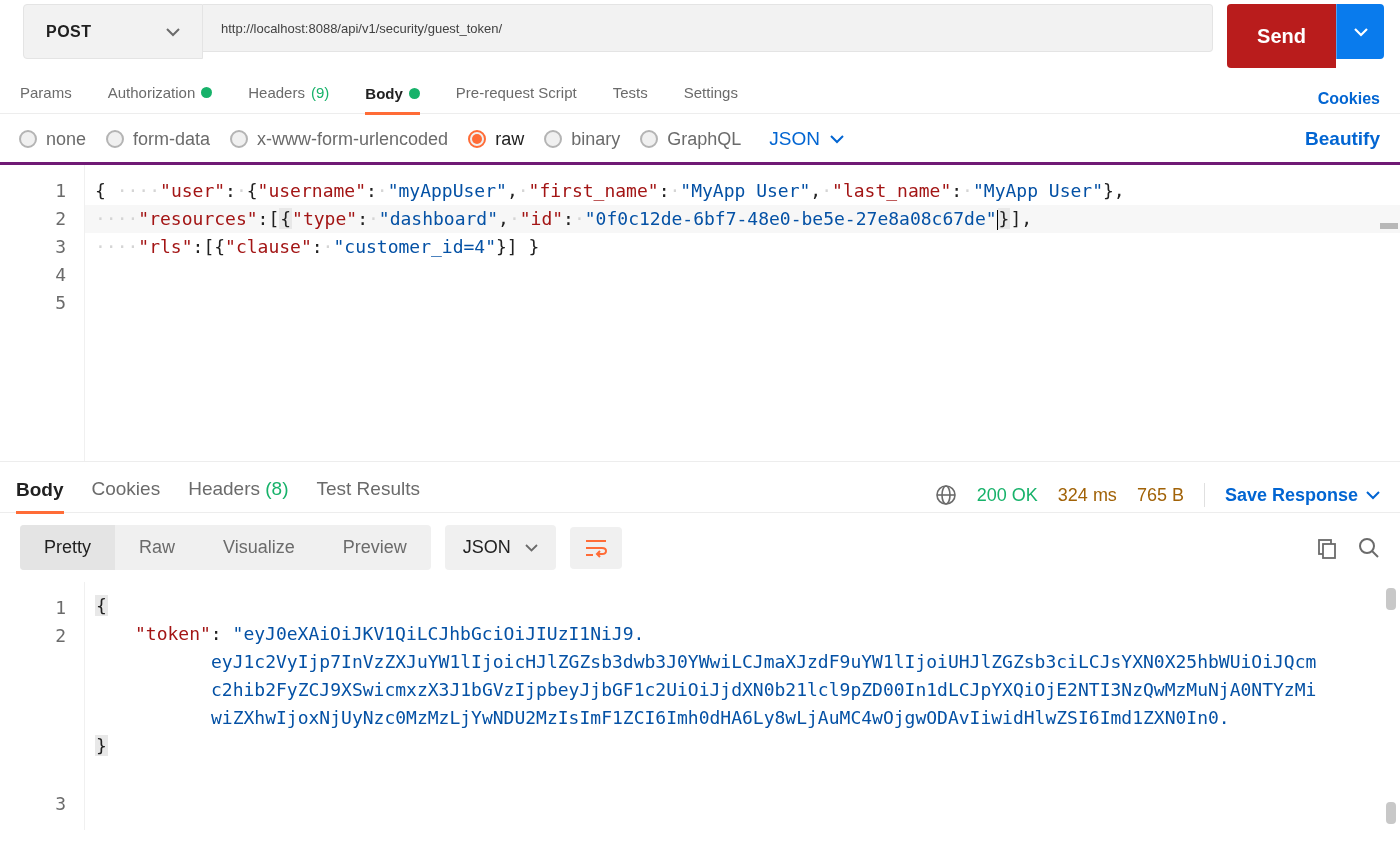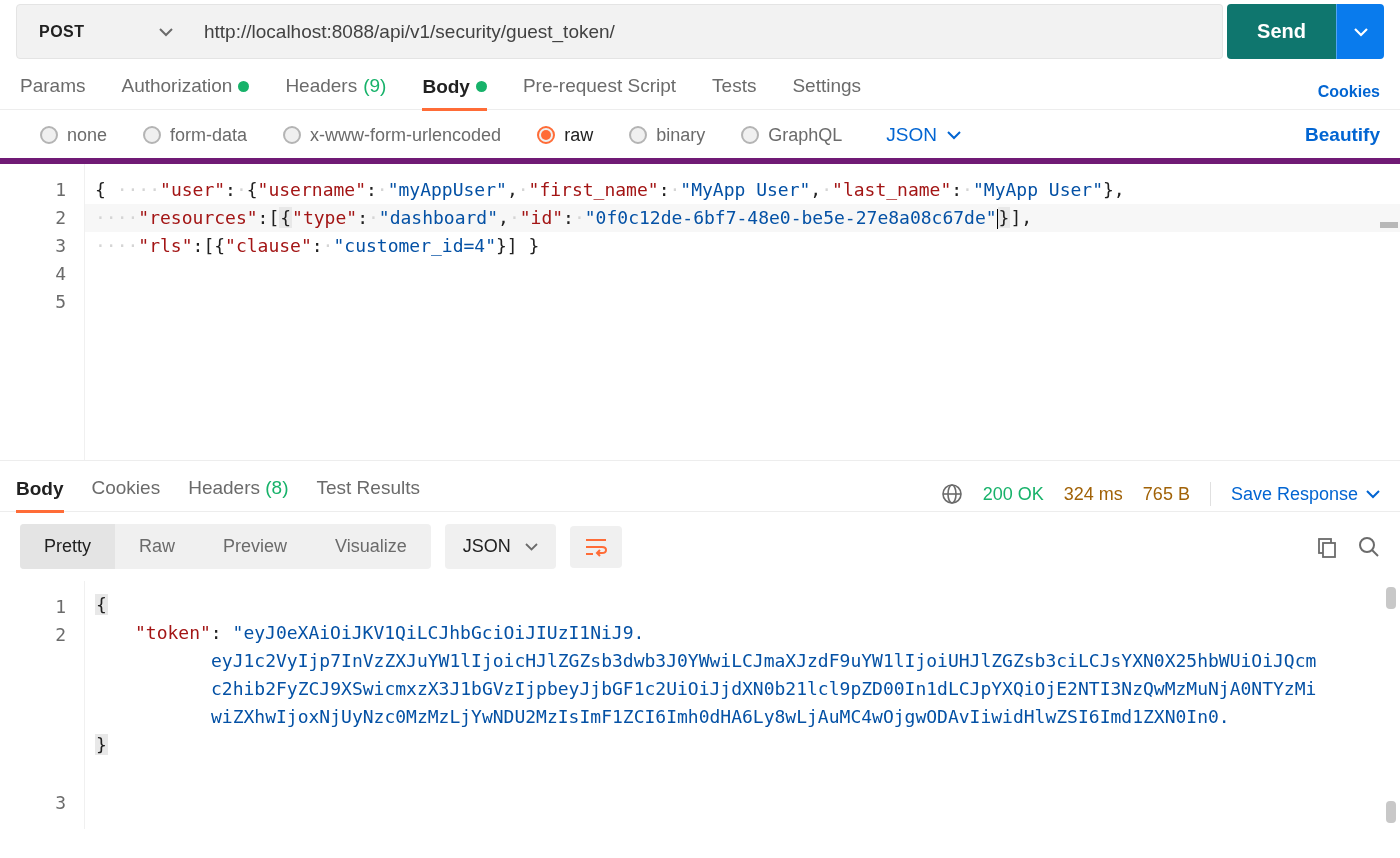--- a/index.html
+++ b/index.html
@@ -1,37 +1,37 @@
 <!DOCTYPE html>
 <html><head>
 <meta charset="utf-8">
 <style>
 * { box-sizing: border-box; margin: 0; padding: 0; }
 body { font-family: -apple-system, BlinkMacSystemFont, "Segoe UI", Arial, sans-serif; font-size: 16px; color: #212121; background: #fff; width: 1400px; }
 
 
-.request-bar { display: flex; padding: 4px 16px 0 16px; }
+.request-bar { display: flex; gap: 10px; padding: 4px 16px 0 23px; }
 .method-select { width: 180px; height: 55px; background: #f2f2f2; border: 1px solid #e4e4e4; border-radius: 4px 0 0 4px; display: flex; align-items: center; justify-content: space-between; padding: 0 22px; font-weight: 600; letter-spacing: 0.5px; cursor: pointer; }
 .method-select .chev { color: #6b6b6b; }
-.url-input { flex: 1; height: 55px; background: #f2f2f2; border: 1px solid #e4e4e4; border-left: none; margin-left: -10px; border-radius: 0 4px 4px 0; display: flex; align-items: center; padding: 0 18px; color: #424242; font-size: 19px; }
+.url-input { flex: 1; height: 48px; background: #f2f2f2; border: 1px solid #e4e4e4; border-left: none; margin-left: -10px; border-radius: 0 4px 4px 0; display: flex; align-items: center; padding: 0 18px; color: #424242; font-size: 13px; }
 .send-wrap { display: flex; margin-left: 4px; }
-.send-btn { background: #0f766e; color: #fff; border: none; height: 55px; padding: 0 30px; font-size: 20px; font-weight: 600; border-radius: 4px 0 0 4px; cursor: pointer; }
+.send-btn { background: #b91c1c; color: #fff; border: none; height: 64px; padding: 0 30px; font-size: 20px; font-weight: 600; border-radius: 4px 0 0 4px; cursor: pointer; }
 .send-caret { background: #097BED; color: #fff; border: none; border-left: 1px solid rgba(255,255,255,0.3); height: 55px; width: 48px; border-radius: 0 4px 4px 0; cursor: pointer; display: flex; align-items: center; justify-content: center; }
 
 
 .tabs-row { display: flex; align-items: center; padding: 16px 20px 0 20px; gap: 36px; border-bottom: 1px solid #ededed; }
-.tab { color: #6b6b6b; padding-bottom: 12px; cursor: pointer; display: flex; align-items: center; gap: 6px; font-size: 19px; }
+.tab { color: #6b6b6b; padding-bottom: 12px; cursor: pointer; display: flex; align-items: center; gap: 6px; font-size: 15px; }
 .tab.active { color: #212121; font-weight: 600; border-bottom: 3px solid #ff6c37; margin-bottom: -2px; padding-bottom: 10px; }
 .dot-green { width: 11px; height: 11px; background: #17b26a; border-radius: 50%; display: inline-block; }
 .dot-orange { width: 11px; height: 11px; background: #17b26a; border-radius: 50%; display: inline-block; }
 .count-green { color: #17b26a; }
 .cookies-link { margin-left: auto; color: #0265D2; font-weight: 600; cursor: pointer; }
 
 
-.body-row { display: flex; align-items: center; padding: 14px 20px 12px 40px; gap: 36px; border-bottom: 6px solid #701a75; }
+.body-row { display: flex; align-items: center; padding: 14px 20px 12px 19px; gap: 20px; border-bottom: 3px solid #701a75; }
 .radio-opt { display: flex; align-items: center; gap: 9px; color: #6b6b6b; cursor: pointer; font-size: 18px; }
 .radio { width: 18px; height: 18px; border: 2px solid #b4b4b4; border-radius: 50%; background: #f0f0f0; display: inline-block; position: relative; }
 .radio.on { border-color: #ff6c37; }
 .radio.on::after { content: ''; position: absolute; width: 10px; height: 10px; background: #ff6c37; border-radius: 50%; left: 2px; top: 2px; }
 .json-dd { color: #0265D2; font-weight: 500; display: flex; align-items: center; gap: 10px; cursor: pointer; margin-left: 8px; font-size: 19px; }
 .beautify { margin-left: auto; color: #0265D2; font-weight: 600; cursor: pointer; font-size: 19px; }
 
 
 .editor { display: flex; border-bottom: 1px solid #ededed; position: relative; }
 .gutter { width: 84px; text-align: right; padding: 12px 18px 12px 0; color: #9e9e9e; font-family: ui-monospace, "SF Mono", Menlo, Consolas, monospace; font-size: 18px; line-height: 28px; user-select: none; }
@@ -48,21 +48,21 @@
 
 
 .resp-head { display: flex; align-items: center; padding: 16px 20px 0 16px; gap: 28px; border-bottom: 1px solid #ededed; }
 .resp-tab { color: #6b6b6b; padding-bottom: 12px; cursor: pointer; font-size: 19px; }
 .resp-tab.active { color: #212121; font-weight: 600; border-bottom: 3px solid #ff6c37; margin-bottom: -2px; padding-bottom: 10px; }
 .resp-info { margin-left: auto; display: flex; align-items: center; gap: 20px; font-size: 18px; }
 .globe-icon { color: #6b6b6b; }
 .status-ok { color: #17b26a; font-weight: 500; }
 .meta { color: #a16207; }
 .divider { width: 1px; height: 24px; background: #e0e0e0; }
-.save-resp { color: #0265D2; font-weight: 400; cursor: pointer; display: flex; align-items: center; gap: 8px; }
+.save-resp { color: #0265D2; font-weight: 700; cursor: pointer; display: flex; align-items: center; gap: 8px; }
 
 
 .fmt-row { display: flex; align-items: center; padding: 12px 20px; gap: 0; }
 .fmt-tabs { display: flex; background: #f0f0f0; border-radius: 4px; overflow: hidden; }
 .fmt-tab { padding: 12px 24px; color: #6b6b6b; cursor: pointer; font-size: 18px; }
 .fmt-tab.active { background: #e4e4e4; color: #212121; font-weight: 500; }
 .fmt-dd { margin-left: 14px; background: #f0f0f0; border-radius: 4px; padding: 12px 18px; display: flex; align-items: center; gap: 14px; color: #212121; font-weight: 500; cursor: pointer; font-size: 18px; }
 .wrap-btn { margin-left: 14px; background: #f0f0f0; border-radius: 4px; padding: 10px 14px; cursor: pointer; color: #ff6c37; display: flex; align-items: center; justify-content: center; }
 .fmt-right { margin-left: auto; display: flex; gap: 20px; color: #6b6b6b; align-items: center; }
 .fmt-right .icon { cursor: pointer; }
@@ -205,22 +205,22 @@
           <path d="M1 1 L7 7 L13 1" stroke="#0265D2" stroke-width="2" fill="none"></path>
         </svg>
     </span>
   </div>
 </div>
 
 <div class="fmt-row">
   <div class="fmt-tabs">
     <div class="fmt-tab active">Pretty</div>
     <div class="fmt-tab">Raw</div>
+    <div class="fmt-tab">Visualize</div>
     <div class="fmt-tab">Preview</div>
-    <div class="fmt-tab">Visualize</div>
   </div>
   <div class="fmt-dd">
     <span>JSON</span>
     <svg width="13" height="8" viewBox="0 0 13 8">
         <path d="M1 1 L6.5 6.5 L12 1" stroke="#6b6b6b" stroke-width="1.8" fill="none"></path>
       </svg>
   </div>
   <div class="wrap-btn">
     <svg width="24" height="22" viewBox="0 0 24 22">
       <line x1="2" y1="4" x2="22" y2="4" stroke="#ff6c37" stroke-width="2"></line>

